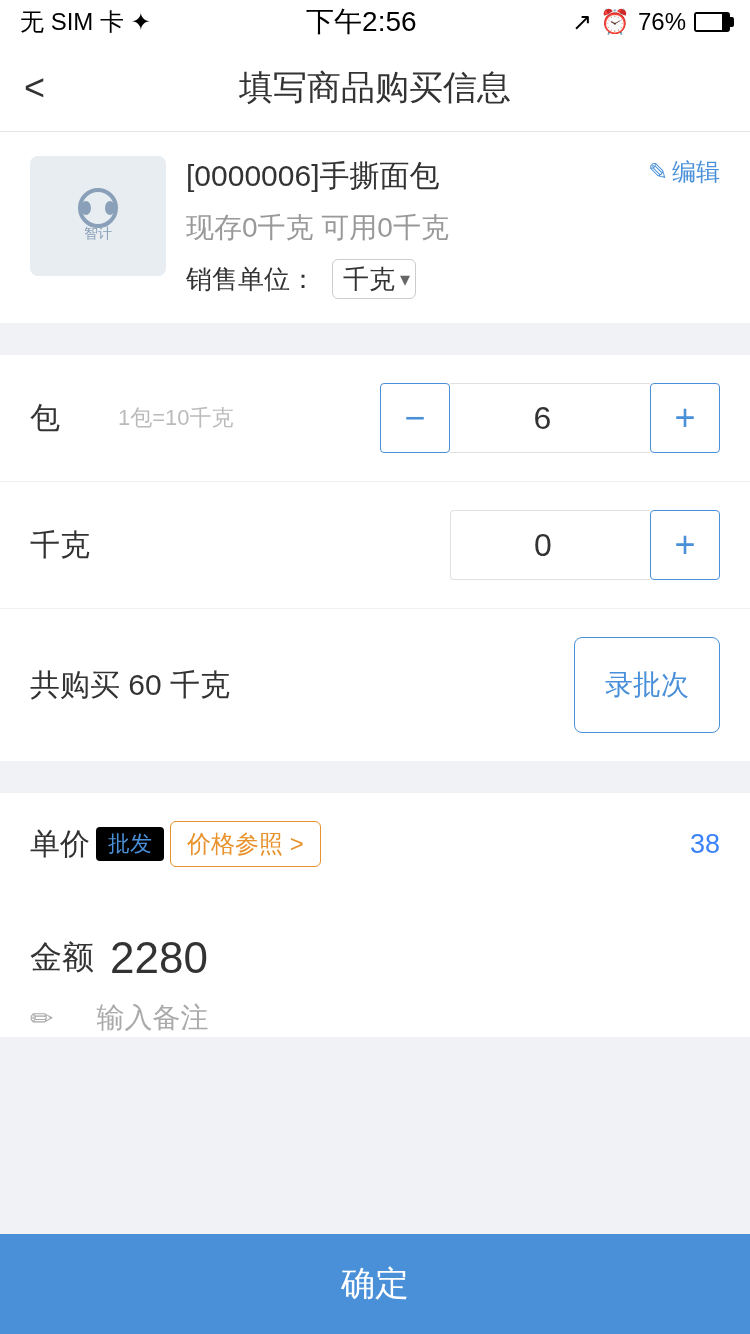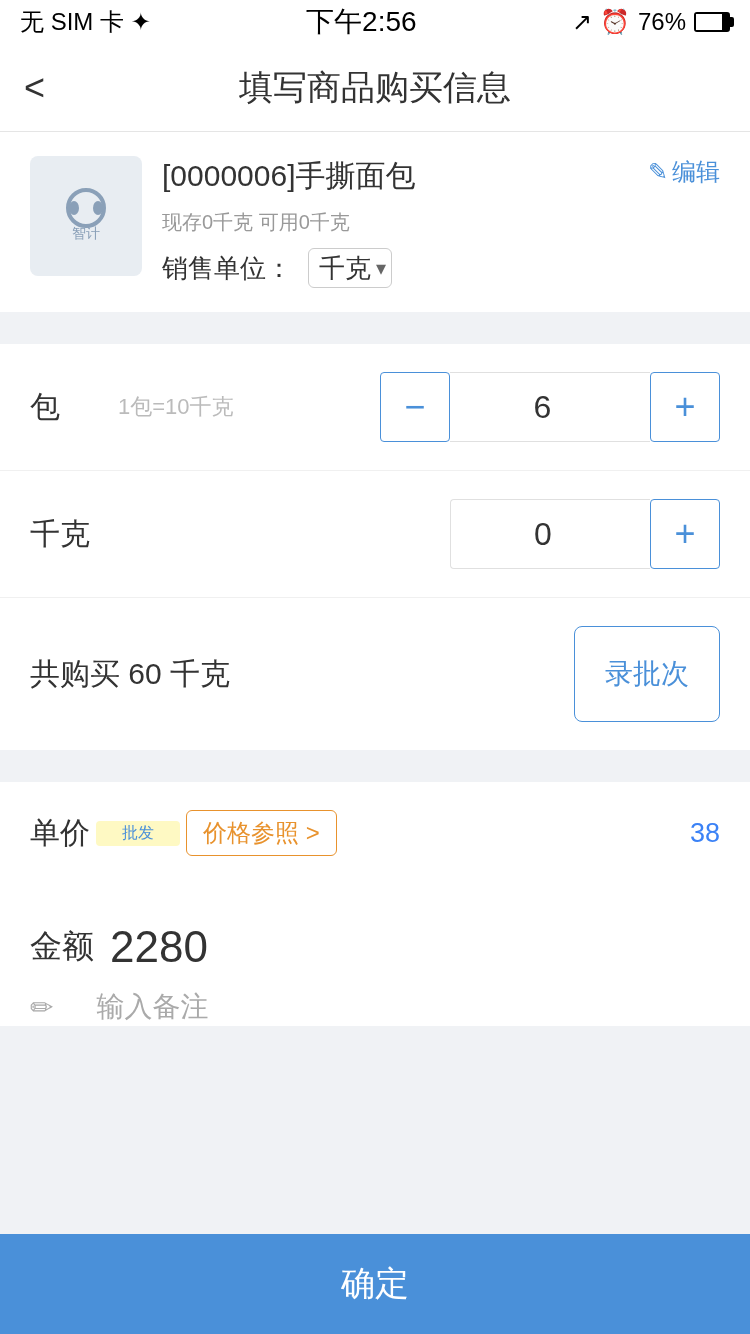--- a/index.html
+++ b/index.html
@@ -56,38 +56,38 @@
     
     .product-section {
       background: #fff;
       padding: 24px 30px;
       display: flex;
       align-items: flex-start;
       gap: 20px;
       margin-bottom: 16px;
     }
     .product-image {
-      width: 112px;
+      width: 136px;
       height: 120px;
       background: #e8edf2;
       border-radius: 8px;
       display: flex;
       align-items: center;
       justify-content: center;
       flex-shrink: 0;
     }
     .product-info { flex: 1; }
     .product-name {
       font-size: 30px;
       color: #333;
       margin-bottom: 12px;
       font-weight: 500;
     }
     .product-stock {
-      font-size: 20px;
+      font-size: 28px;
       color: #999;
       margin-bottom: 12px;
     }
     .product-unit-row {
       display: flex;
       align-items: center;
       gap: 16px;
       font-size: 26px;
       color: #333;
     }
@@ -224,25 +224,25 @@
     .price-label-row {
       display: flex;
       align-items: center;
       gap: 6px;
     }
     .price-label {
       font-size: 30px;
       color: #333;
     }
     .batch-tag {
-      font-size: 16px;
+      font-size: 22px;
       color: #4a90d9;
-      background: #fef9c3;
+      background: #000000;
       border-radius: 4px;
-      padding: 2px 26px;
+      padding: 2px 12px;
     }
     .price-ref-btn {
       border: 1px solid #e8922d;
       border-radius: 6px;
       padding: 6px 16px;
       font-size: 24px;
       color: #e8922d;
       background: #fff;
       display: flex;
       align-items: center;

